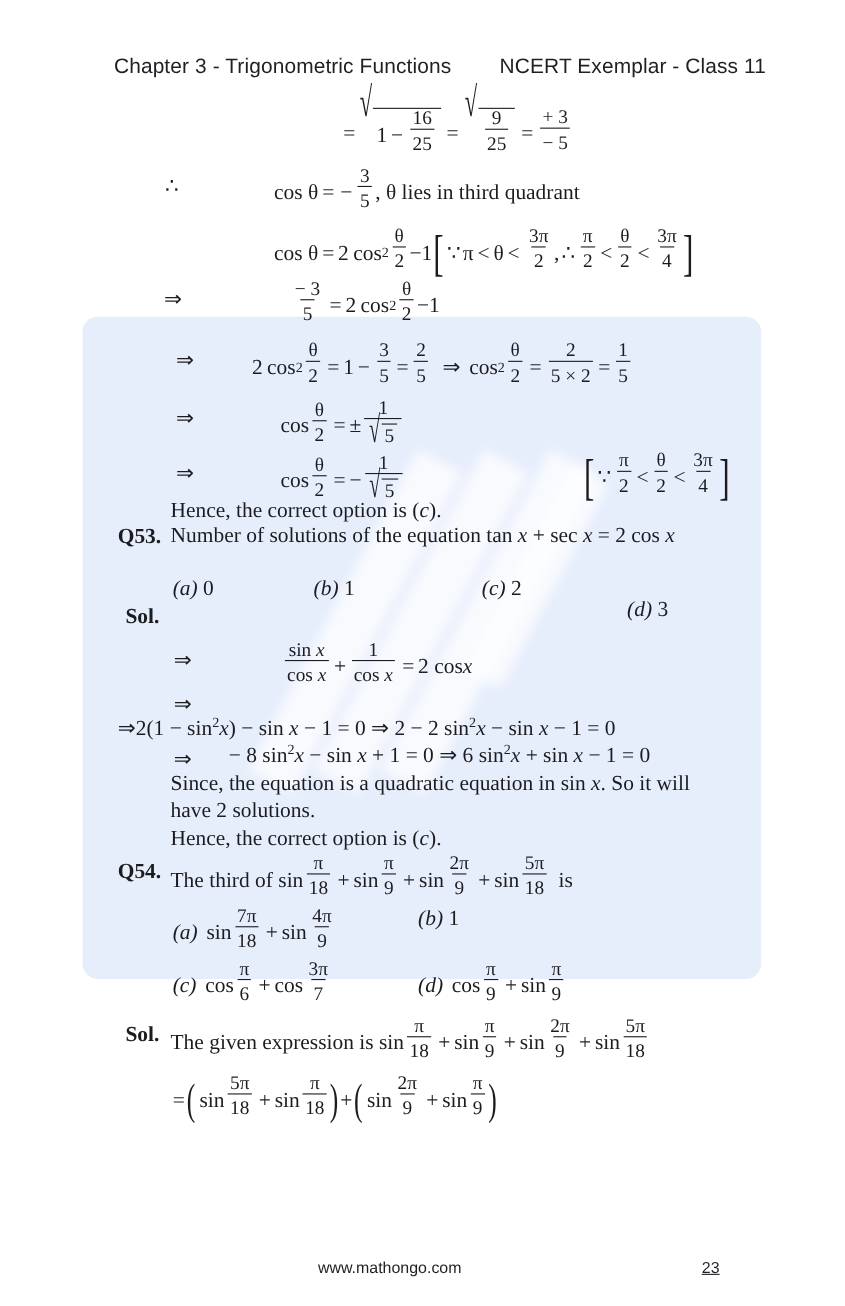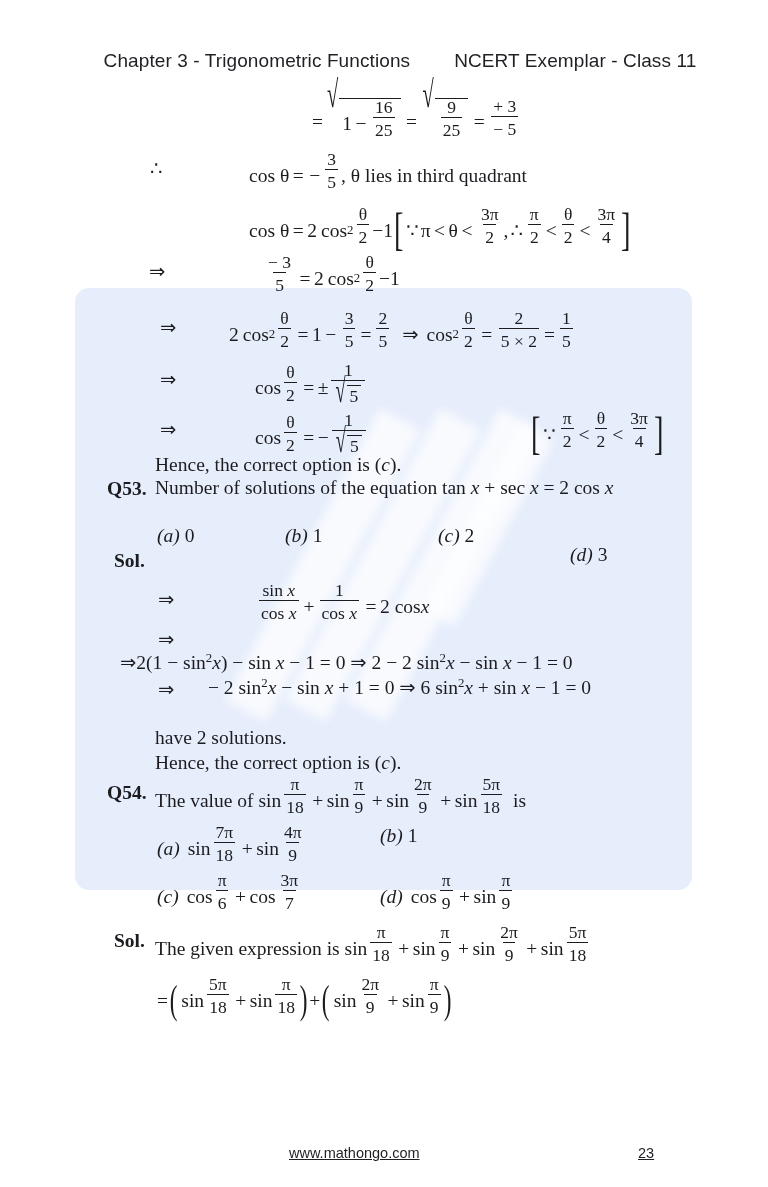--- a/index.html
+++ b/index.html
@@ -98,21 +98,21 @@
   .op { padding: 0 3.5px; }
   .opn { padding: 0 2px; }
 
   
   #footer {
     position: absolute; bottom: 42px; left: 0; width: 768px;
     font-family: "Liberation Sans", sans-serif;
     font-size: 14.5px; color: #1f1f24;
     z-index: 5;
   }
-  #footer .url { position: absolute; left: 289px; text-decoration: underline; }
+  #footer .url { position: absolute; left: 289px; }
   #footer .pg  { position: absolute; left: 638px; text-decoration: underline; }
 </style>
 </head>
 <body>
 
 <div id="watermark">
   <div class="wm-stripe" style="left:300px; top:400px; width:46px; height:330px; transform:rotate(28deg);"></div>
   <div class="wm-stripe" style="left:360px; top:400px; width:46px; height:330px; transform:rotate(28deg);"></div>
   <div class="wm-stripe" style="left:420px; top:400px; width:46px; height:330px; transform:rotate(28deg);"></div>
   <div class="wm-stripe" style="left:470px; top:420px; width:36px; height:210px; transform:rotate(28deg);"></div>
@@ -393,38 +393,41 @@
         <span class="den"><span>cos </span><span class="ital">x</span></span>
       </span>
       <span class="op">=</span>
       <span>2 cos </span>
         <span class="ital">x</span>
     </span>
   </div>
 
   <div class="lbl" style="left:158px; top:628px;">⇒</div>
 
-  <div class="line" style="left:120px; top:653px;">
+  <div class="line" style="left:107px; top:653px;">
     <span>⇒</span><span>2(1 − sin</span><span class="sup">2</span><span class="ital">x</span><span>) − sin </span><span class="ital">x</span><span> − 1 = 0</span><span>&nbsp;</span><span>⇒</span><span> 2 − 2 sin</span><span class="sup">2</span><span class="ital">x</span><span> − sin </span><span class="ital">x</span><span> − 1 = 0</span>
   </div>
 
   <div class="lbl" style="left:158px; top:678px;">⇒</div>
   <div class="line" style="left:208px; top:678px;">
-    <span>− 2 sin</span><span class="sup">2</span><span class="ital">x</span><span> − sin </span><span class="ital">x</span><span> + 1 = 0</span><span>&nbsp;</span><span>⇒</span><span> 6 sin</span><span class="sup">2</span><span class="ital">x</span><span> + sin </span><span class="ital">x</span><span> − 1 = 0</span>
-  </div>
-
+    <span>− 8 sin</span><span class="sup">2</span><span class="ital">x</span><span> − sin </span><span class="ital">x</span><span> + 1 = 0</span><span>&nbsp;</span><span>⇒</span><span> 6 sin</span><span class="sup">2</span><span class="ital">x</span><span> + sin </span><span class="ital">x</span><span> − 1 = 0</span>
+  </div>
+
+  <div class="line" style="left:155px; top:703px;">
+    <span>Since, the equation is a quadratic equation in sin </span><span class="ital">x</span><span>. So it will</span>
+  </div>
   <div class="line" style="left:155px; top:728px;">have 2 solutions.</div>
   <div class="line" style="left:155px; top:753px;">
     <span>Hence, the correct option is (</span><span class="ital">c</span><span>).</span>
   </div>
 
   <div class="lbl bold" style="left:107px; top:782px;">Q54.</div>
   <div class="line" style="left:155px; top:778px;">
     <span class="mrow">
-      <span>The value of  sin</span>
+      <span>The third of  sin</span>
       <span class="frac">
         <span class="num">π</span>
         <span class="den">18</span>
       </span>
       <span class="op">+</span>
       <span>sin</span>
       <span class="frac">
         <span class="num">π</span>
         <span class="den">9</span>
       </span>

